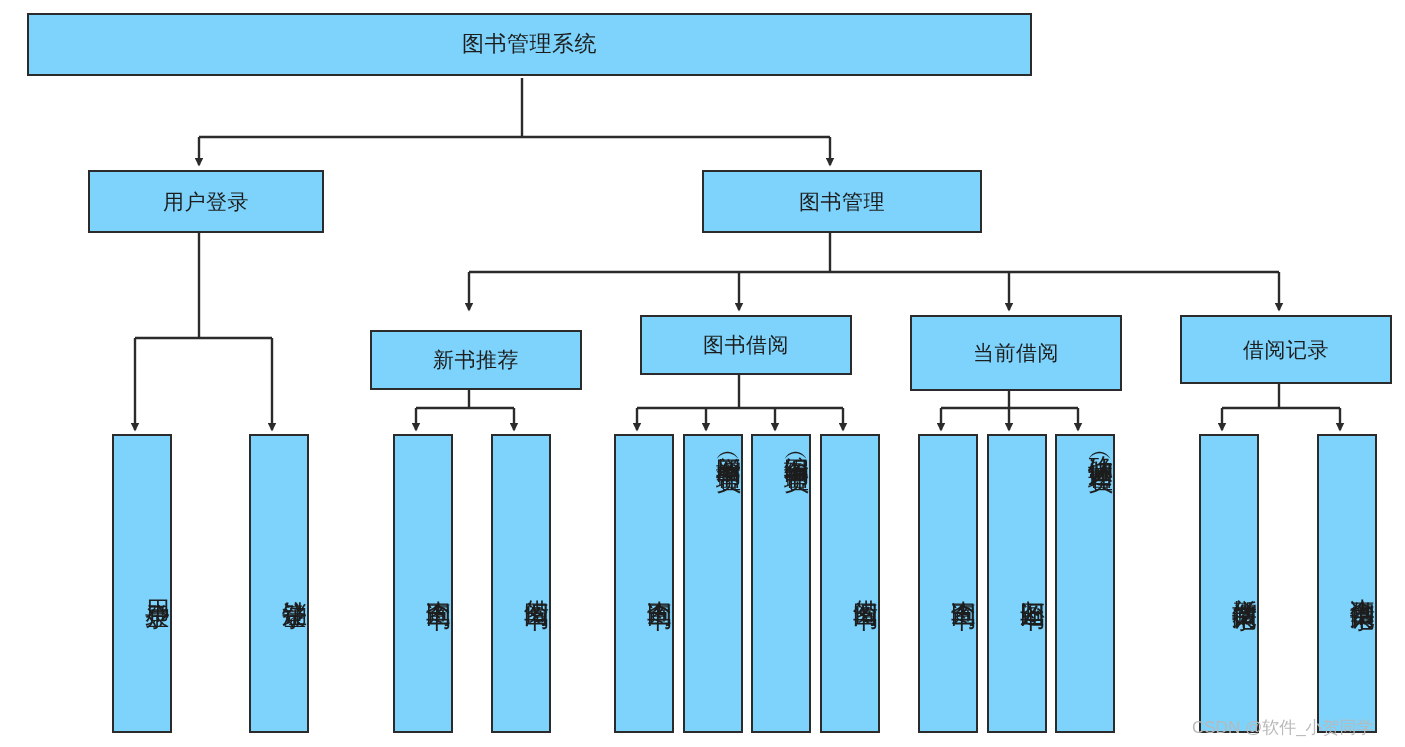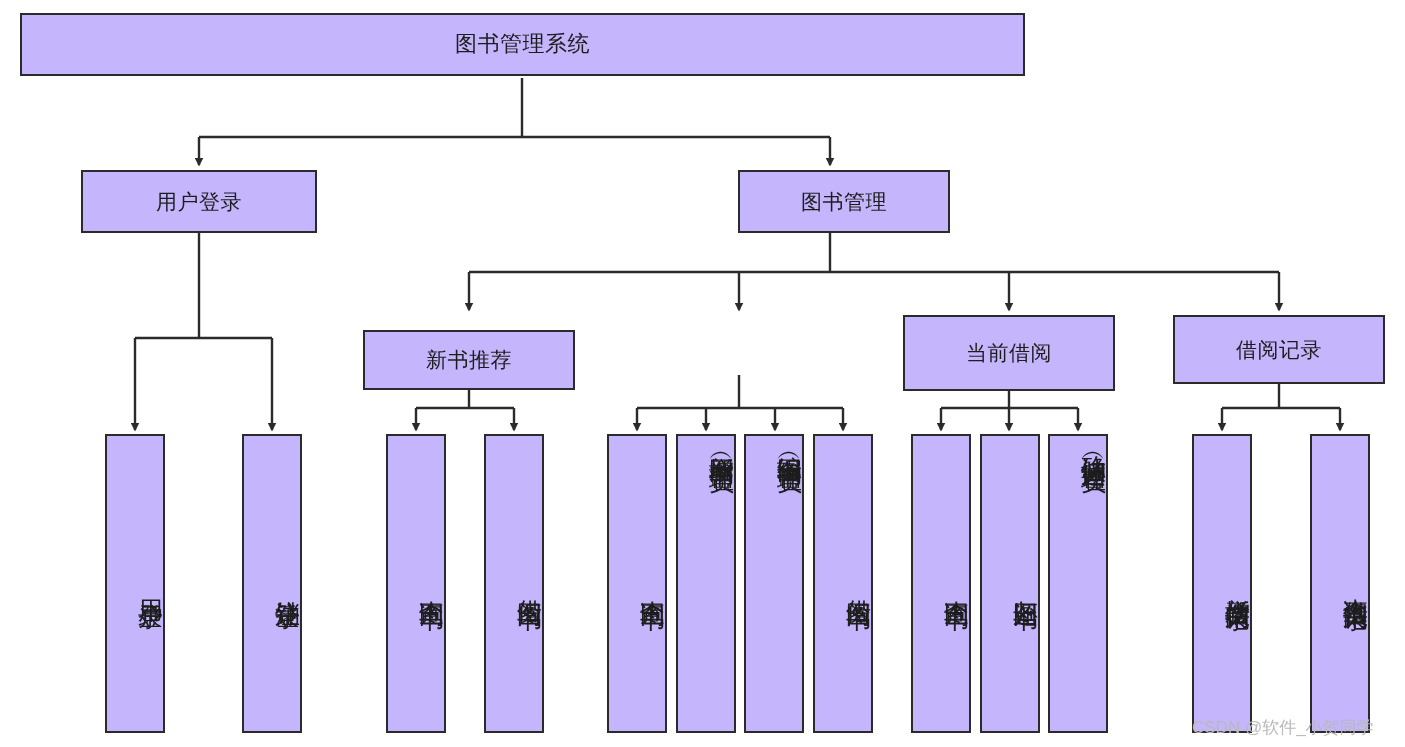--- a/index.html
+++ b/index.html
@@ -25,26 +25,27 @@
     position: absolute;
     left: 0;
     top: 0;
     width: 1405px;
     height: 747px;
     pointer-events: none;
   }
   .node-box {
     position: absolute;
     box-sizing: border-box;
-    background: #c4b5fd;
+    background: #7dd3fc;
     border: 2px solid #2b2b2b;
     display: flex;
     align-items: center;
     justify-content: center;
     overflow: hidden;
+    margin-left: 7px;
   }
   .node-label {
     color: #1d1d1d;
     font-family: "Liberation Sans", "DejaVu Sans", sans-serif;
     line-height: 1.12;
     text-align: center;
     white-space: nowrap;
   }
   .node-horizontal .node-label {
     font-size: 21px;
@@ -140,27 +141,30 @@
     </g>
   </svg>
 
   <div class="node-box node-horizontal node-root" style="left:20px; top:13px; width:1005px; height:63px;">
     <span class="node-label">图书管理系统</span>
   </div>
 
   <div class="node-box node-horizontal" style="left:81px; top:170px; width:236px; height:63px;">
     <span class="node-label">用户登录</span>
   </div>
-  <div class="node-box node-horizontal" style="left:738px; top:170px; width:212px; height:63px;align-items:center;">
+  <div class="node-box node-horizontal" style="left:695px; top:170px; width:280px; height:63px;align-items:center;">
     <span class="node-label">图书管理</span>
   </div>
 
   <div class="node-box node-horizontal" style="left:363px; top:330px; width:212px; height:60px;">
     <span class="node-label">新书推荐</span>
   </div>
+  <div class="node-box node-horizontal" style="left:633px; top:315px; width:212px; height:60px;">
+    <span class="node-label">图书借阅</span>
+  </div>
   <div class="node-box node-horizontal" style="left:903px; top:315px; width:212px; height:76px;">
     <span class="node-label">当前借阅</span>
   </div>
   <div class="node-box node-horizontal" style="left:1173px; top:315px; width:212px; height:69px;">
     <span class="node-label">借阅记录</span>
   </div>
 
   <div class="node-box node-vertical align-center" style="left:105px; top:434px; width:60px; height:299px;">
     <span class="node-label">用户登录</span>
   </div>

